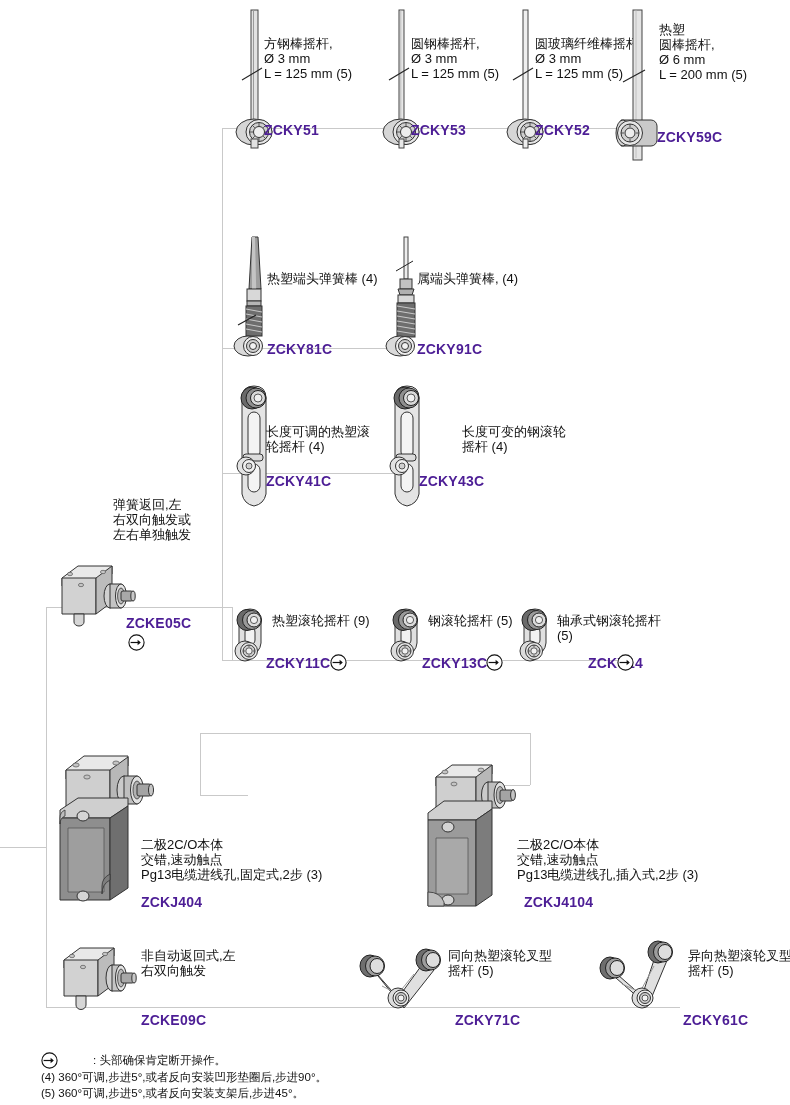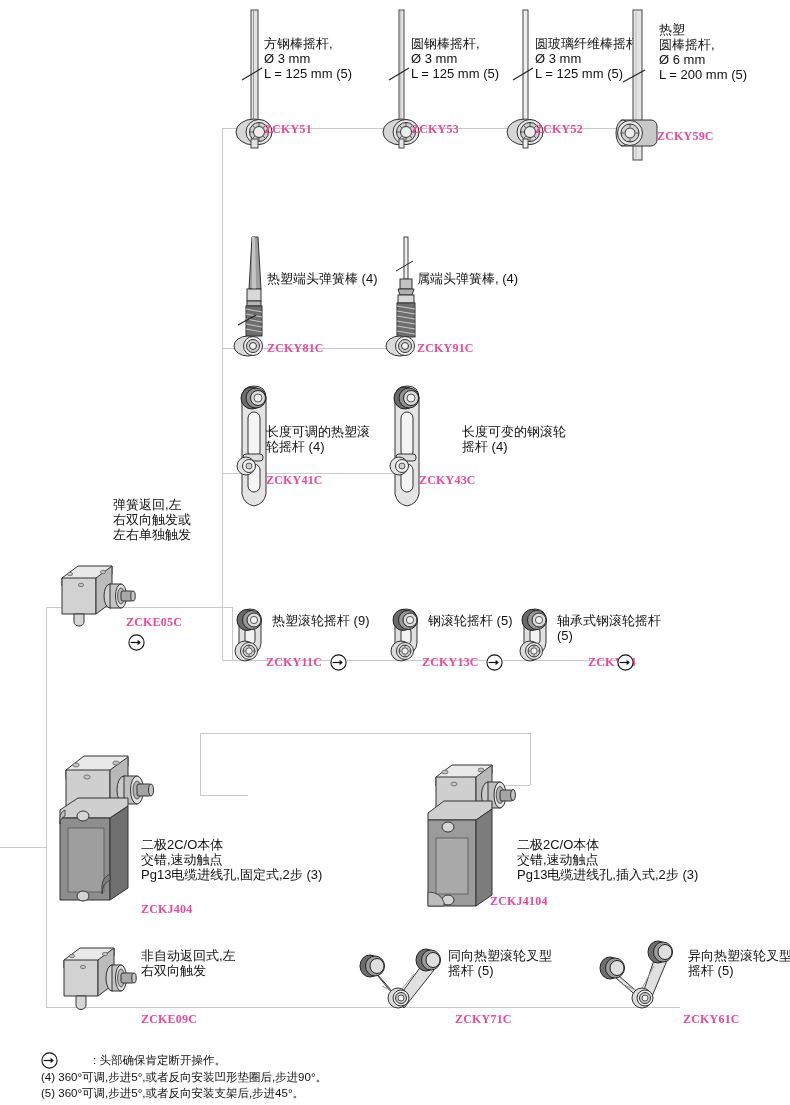--- a/index.html
+++ b/index.html
@@ -8,21 +8,21 @@
        color:#000;-webkit-font-smoothing:antialiased;}
   #page{position:relative;width:790px;height:1105px;overflow:hidden;background:#fff;}
 
   
   .ln{position:absolute;background:#c9c9c9;}
   .lnh{height:1px;}
   .lnv{width:1px;}
 
   
   .desc{position:absolute;font-size:13px;line-height:15px;color:#111;white-space:pre-line;}
-  .code{position:absolute;font-size:12px;font-weight:bold;letter-spacing:.2px;color:#ec4899;white-space:nowrap;font-family:Liberation Serif, serif;}
+  .code{position:absolute;font-size:14px;font-weight:bold;letter-spacing:.2px;color:#4c1d95;white-space:nowrap;}
   .foot{position:absolute;font-size:11.5px;line-height:16px;color:#111;white-space:pre-line;}
 
   
   .arrowbadge{position:absolute;width:17px;height:17px;}
   .arrowbadge svg{display:block;}
 
   
   .part{position:absolute;}
   .part svg{display:block;overflow:visible;}
 </style>
@@ -396,21 +396,21 @@
       <path d="M12 84 h36 v64 h-36 z" fill="#9e9e9e" stroke="#555" stroke-width="0.8"></path>
       <path d="M9 66 q-5 2 -5 8 v6 q0 -6 5 -8 z" fill="#bdbdbd" stroke="#333" stroke-width="0.8"></path>
       <ellipse cx="27" cy="72" rx="6" ry="5" fill="#d4d4d4" stroke="#333" stroke-width="1"></ellipse>
       <ellipse cx="27" cy="152" rx="6" ry="5" fill="#d4d4d4" stroke="#333" stroke-width="1"></ellipse>
       <path d="M54 130 q-8 4 -8 12 l0 8 q0 -10 8 -14 z" fill="#7d7d7d" stroke="#333" stroke-width="0.8"></path>
     </svg>
   </div>
   <div class="desc" style="left:141px;top:837px;width:290px;">二极2C/O本体
 交错,速动触点
 Pg13电缆进线孔,固定式,2步 (3)</div>
-  <div class="code" style="left:141px;top:894px;margin-top:8px;">ZCKJ404</div>
+  <div class="code" style="left:141px;top:894px;">ZCKJ404</div>
 
   <div class="part" style="left:424px;top:755px;width:130px;height:155px;">
     <svg width="130" height="155" viewBox="0 0 130 155">
       <path d="M12 22 l16 -12 h40 l0 9 -16 12 h-40 z" fill="#e9e9e9" stroke="#333" stroke-width="1"></path>
       <path d="M12 22 h40 v36 h-40 z" fill="#cfcfcf" stroke="#333" stroke-width="1"></path>
       <path d="M52 22 l16 -12 v36 l-16 12 z" fill="#b8b8b8" stroke="#333" stroke-width="1"></path>
       <g fill="#c4c4c4" stroke="#555" stroke-width="0.7">
         <ellipse cx="21" cy="17" rx="3" ry="1.9"></ellipse>
           <ellipse cx="57" cy="15" rx="3" ry="1.9"></ellipse>
         <ellipse cx="30" cy="29" rx="3" ry="1.9"></ellipse>
@@ -427,21 +427,21 @@
       <path d="M52 65 l16 -11 v86 l-16 11 z" fill="#7c7c7c" stroke="#333" stroke-width="1"></path>
       <path d="M12 83 h32 v56 h-32 z" fill="#a9a9a9" stroke="#555" stroke-width="0.8"></path>
       <ellipse cx="24" cy="72" rx="6" ry="5" fill="#d4d4d4" stroke="#333" stroke-width="1"></ellipse>
       <ellipse cx="24" cy="145" rx="6" ry="5" fill="#d4d4d4" stroke="#333" stroke-width="1"></ellipse>
       <path d="M4 137 q12 0 16 10 l0 4 h-16 z" fill="#bcbcbc" stroke="#333" stroke-width="0.8"></path>
     </svg>
   </div>
   <div class="desc" style="left:517px;top:837px;width:290px;">二极2C/O本体
 交错,速动触点
 Pg13电缆进线孔,插入式,2步 (3)</div>
-  <div class="code" style="left:490px;top:894px;">ZCKJ4104</div>
+  <div class="code" style="left:524px;top:894px;">ZCKJ4104</div>
 
   <div class="part" style="left:60px;top:940px;width:82px;height:74px;">
     <svg width="82" height="74" viewBox="0 0 82 74">
       <path d="M4 20 l16 -12 h34 l0 8 -16 12 h-34 z" fill="#e9e9e9" stroke="#333" stroke-width="1"></path>
       <path d="M4 20 h34 v36 h-34 z" fill="#d2d2d2" stroke="#333" stroke-width="1"></path>
       <path d="M38 20 l16 -12 v36 l-16 12 z" fill="#bcbcbc" stroke="#333" stroke-width="1"></path>
       <g fill="#c6c6c6" stroke="#555" stroke-width="0.7">
         <ellipse cx="12" cy="16" rx="2.6" ry="1.7"></ellipse>
           <ellipse cx="45" cy="14" rx="2.6" ry="1.7"></ellipse>
         <ellipse cx="23" cy="27" rx="2.6" ry="1.7"></ellipse>

